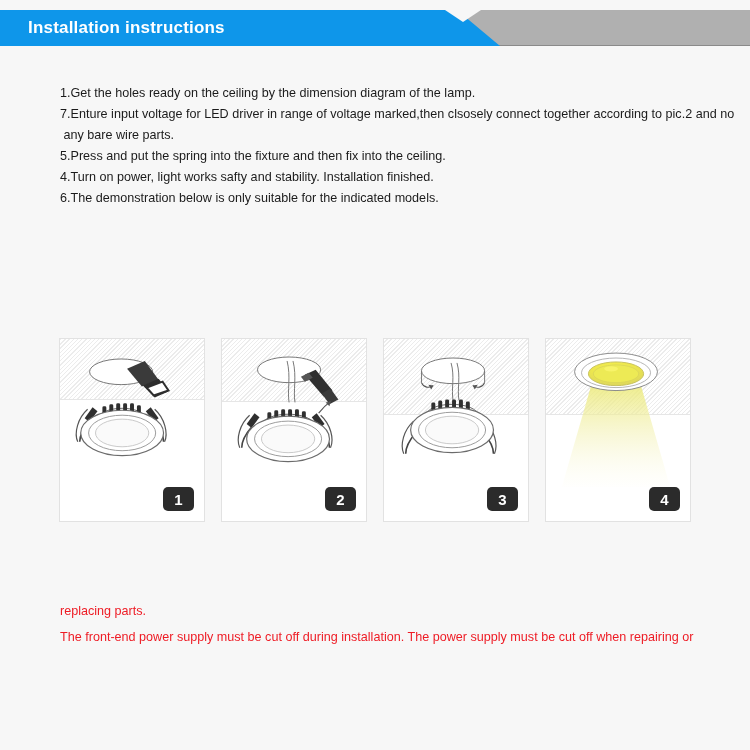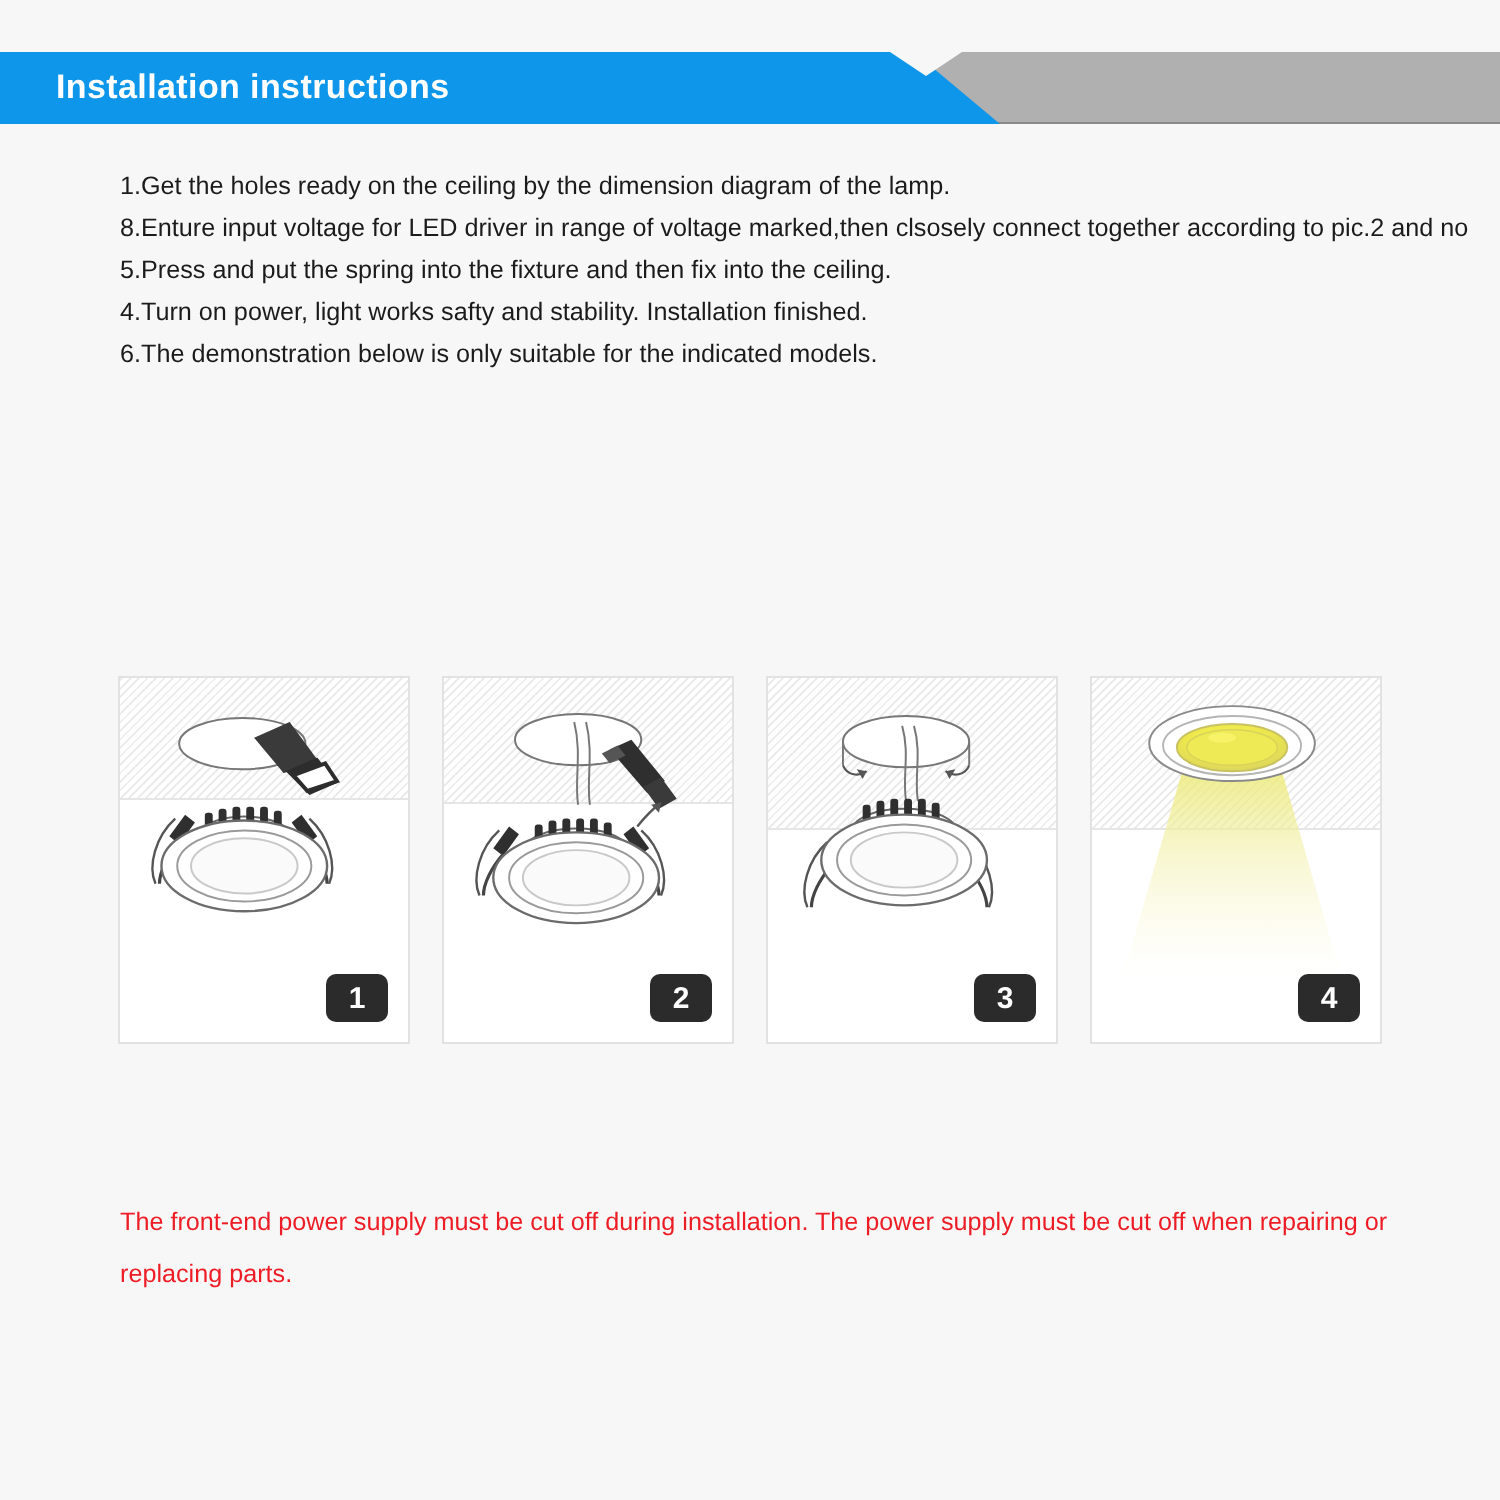--- a/index.html
+++ b/index.html
@@ -6,21 +6,21 @@
   body{
     width:750px;height:750px;
     background:#f7f7f7;
     font-family:"Liberation Sans", sans-serif;
     overflow:hidden;
     position:relative;
   }
 
   
   .header{
-    position:absolute;left:0;top:26px;width:750px;height:36px;
+    position:absolute;left:0;top:10px;width:750px;height:36px;
   }
   .header-gray{
     position:absolute;left:0;top:0;width:750px;height:36px;
     background:#b0b0b0;
     border-bottom:1px solid #8a8a8a;
     box-sizing:border-box;
   }
   .header-blue{
     position:absolute;left:0;top:0;width:500px;height:36px;
     background:#0e96ea;
@@ -94,21 +94,22 @@
 
 <div class="header">
   <div class="header-gray"></div>
   <div class="header-blue"></div>
   <div class="header-notch"></div>
   <div class="header-title">Installation instructions</div>
 </div>
 
 <div class="instructions">
   <div class="line">1.Get the holes ready on the ceiling by the dimension diagram of the lamp.</div>
-  <div class="line">8.Enture input voltage for LED driver in range of voltage marked,then clsosely connect together according to pic.2 and no</div>
+  <div class="line">7.Enture input voltage for LED driver in range of voltage marked,then clsosely connect together according to pic.2 and no</div>
+  <div class="line"> any bare wire parts.</div>
   <div class="line">5.Press and put the spring into the fixture and then fix into the ceiling.</div>
   <div class="line">4.Turn on power, light works safty and stability. Installation finished.</div>
   <div class="line">6.The demonstration below is only suitable for the indicated models.</div>
 </div>
 
 <div class="panels">
 
   <div class="panel">
     <div class="ceiling h60"></div>
     <div class="ceiling-line" style="top:60px"></div>
@@ -258,15 +259,15 @@
         <ellipse cx="71" cy="35" rx="23" ry="9" fill="#edea55" stroke="#d9d45a" stroke-width="0.8"></ellipse>
         <ellipse cx="66" cy="30" rx="7" ry="2.6" fill="#f7f46b" opacity="0.9"></ellipse>
       </g>
     </svg>
     <div class="badge">4</div>
   </div>
 
 </div>
 
 <div class="warning">
+  <div class="wline">replacing parts.</div>
   <div class="wline">The front-end power supply must be cut off during installation. The power supply must be cut off when repairing or</div>
-  <div class="wline">replacing parts.</div>
 </div>
 
 </body></html>

